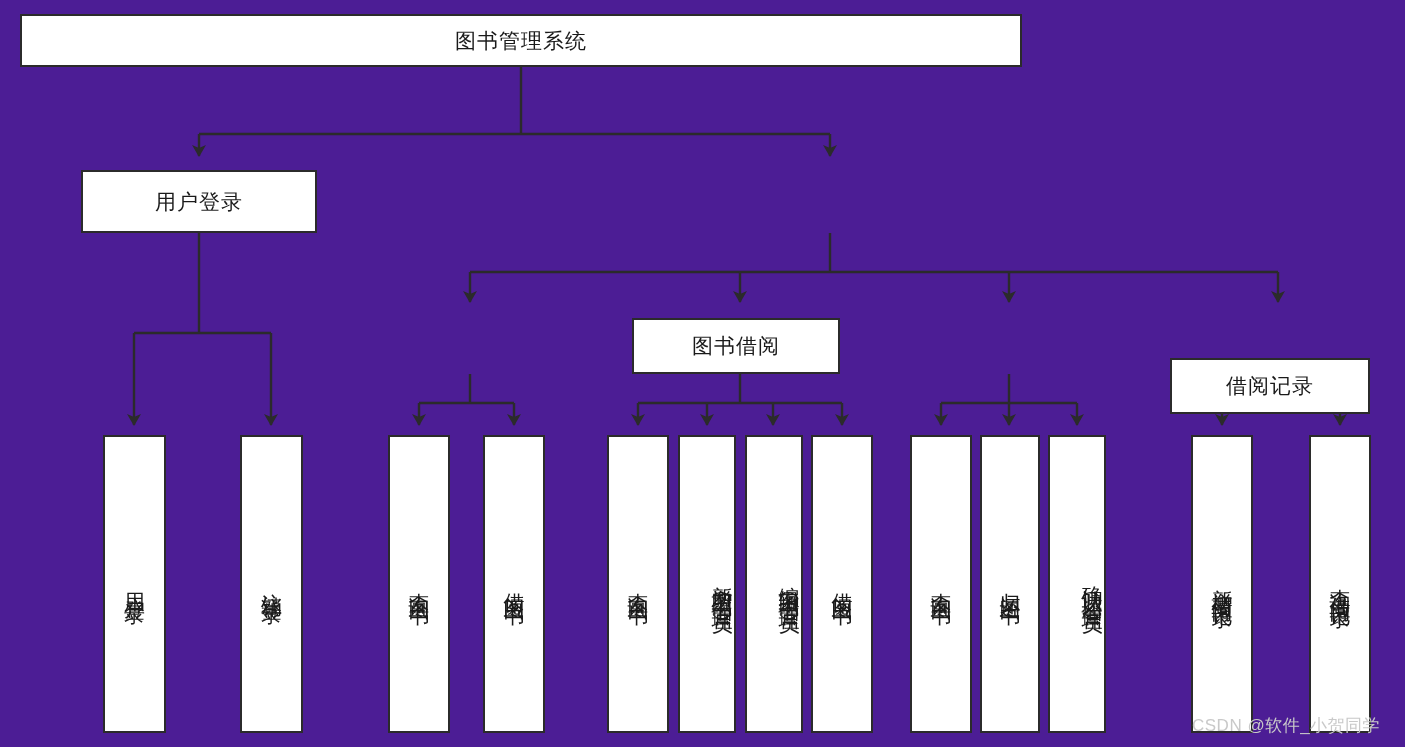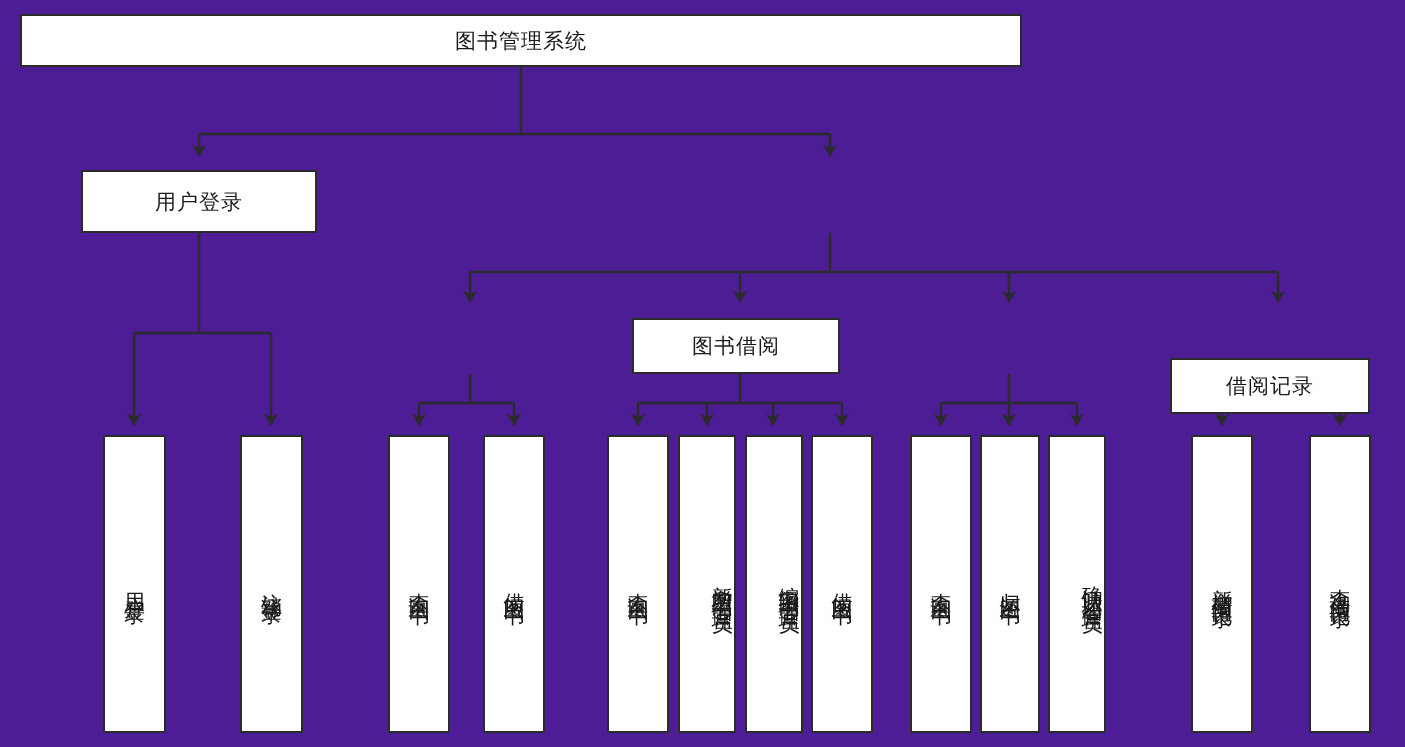--- a/index.html
+++ b/index.html
@@ -177,14 +177,15 @@
     <span class="node-label">确认归还（管理员）</span>
   </div>
 
   <div class="node vert centered" style="left:1191px; top:435px; width:62px; height:298px;">
     <span class="node-label">新增借阅记录</span>
   </div>
   <div class="node vert centered" style="left:1309px; top:435px; width:62px; height:298px;">
     <span class="node-label">查询借阅记录</span>
   </div>
 
+  <div id="watermark">CSDN @软件_小贺同学</div>
 
 </div>
 
 </body></html>

